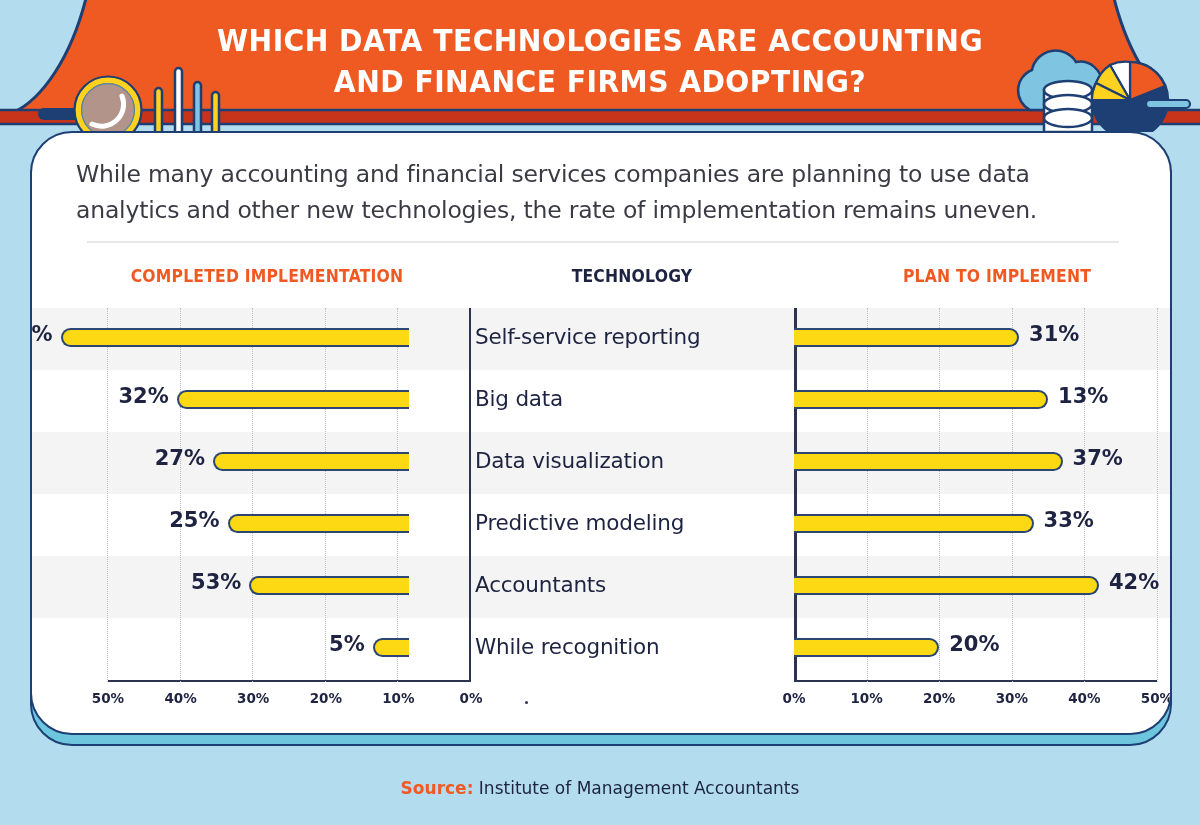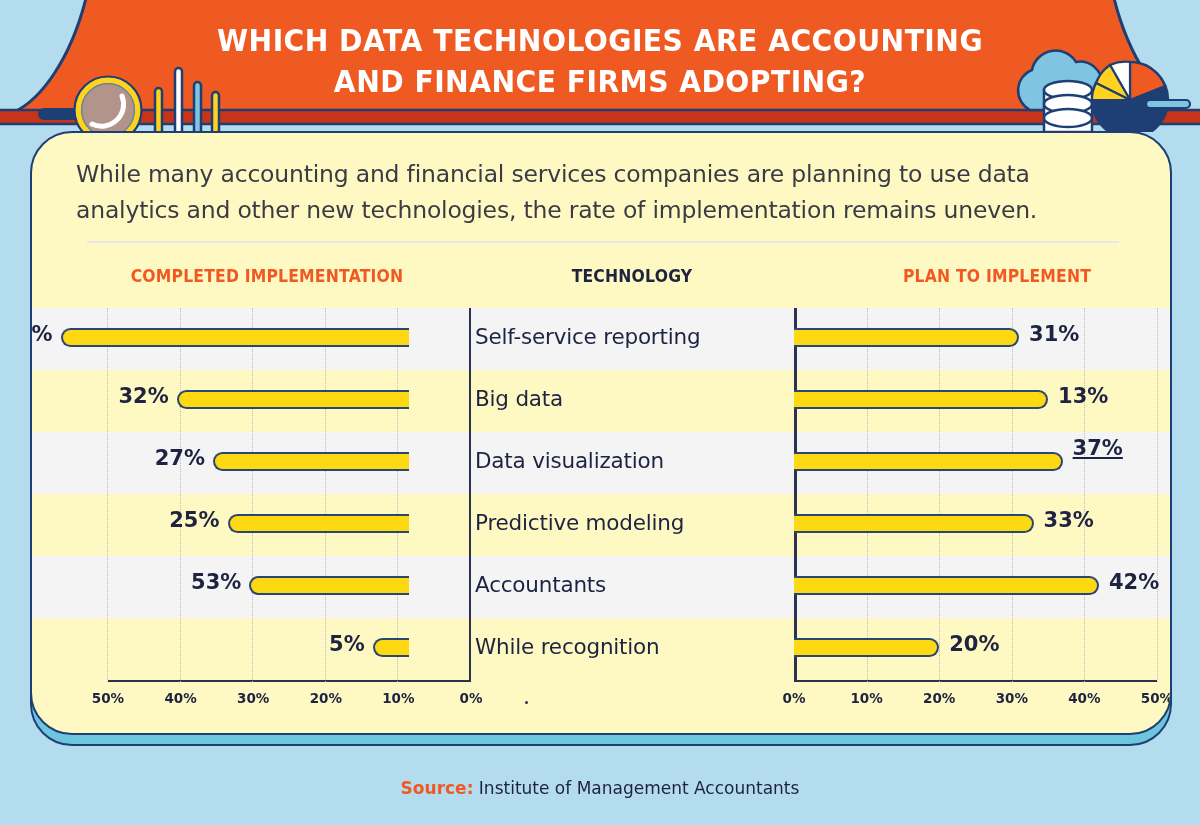--- a/index.html
+++ b/index.html
@@ -44,21 +44,21 @@
     left: 30px; top: 136px;
     width: 1142px; height: 610px;
     background: #6ec5de;
     border: 2px solid #1d3f73;
     border-radius: 42px;
   }
   .card {
     position: absolute;
     left: 30px; top: 131px;
     width: 1142px; height: 604px;
-    background: #fef9c3;
+    background: #ffffff;
     border: 2px solid #1d3f73;
     border-radius: 42px;
     overflow: hidden;
   }
 
   .intro {
     position: absolute;
     left: 44px; top: 24px;
     width: 1054px;
     font-size: 23.5px;
@@ -299,21 +299,21 @@
           <div class="bar-val l" style="top: 262px; right: 928.72px;">53%</div>
           <div class="bar l" style="width: 36.3px; top: 330px; right: 761px;"></div>
           <div class="bar-val l" style="top: 324px; right: 805.3px;">5%</div>
         </div>
       <div id="bars-right">
           <div class="bar r" style="width: 225.06px; top: 20px; left: 762px;"></div>
           <div class="bar-val r" style="top: 14px; left: 997.06px;">31%</div>
           <div class="bar r" style="width: 254.1px; top: 82px; left: 762px;"></div>
           <div class="bar-val r" style="top: 76px; left: 1026.1px;">13%</div>
           <div class="bar r" style="width: 268.62px; top: 144px; left: 762px;"></div>
-          <div class="bar-val r" style="top: 128px; left: 1040.62px; text-decoration: underline;">37%</div>
+          <div class="bar-val r" style="top: 138px; left: 1040.62px;">37%</div>
           <div class="bar r" style="width: 239.58px; top: 206px; left: 762px;"></div>
           <div class="bar-val r" style="top: 200px; left: 1011.58px;">33%</div>
           <div class="bar r" style="width: 304.92px; top: 268px; left: 762px;"></div>
           <div class="bar-val r" style="top: 262px; left: 1076.92px;">42%</div>
           <div class="bar r" style="width: 145.2px; top: 330px; left: 762px;"></div>
           <div class="bar-val r" style="top: 324px; left: 917.2px;">20%</div>
         </div>
       <div id="tech-labels">
           <div class="tech-label" style="top: 16px;">Self-service reporting</div>
           <div class="tech-label" style="top: 78px;">Big data</div>

